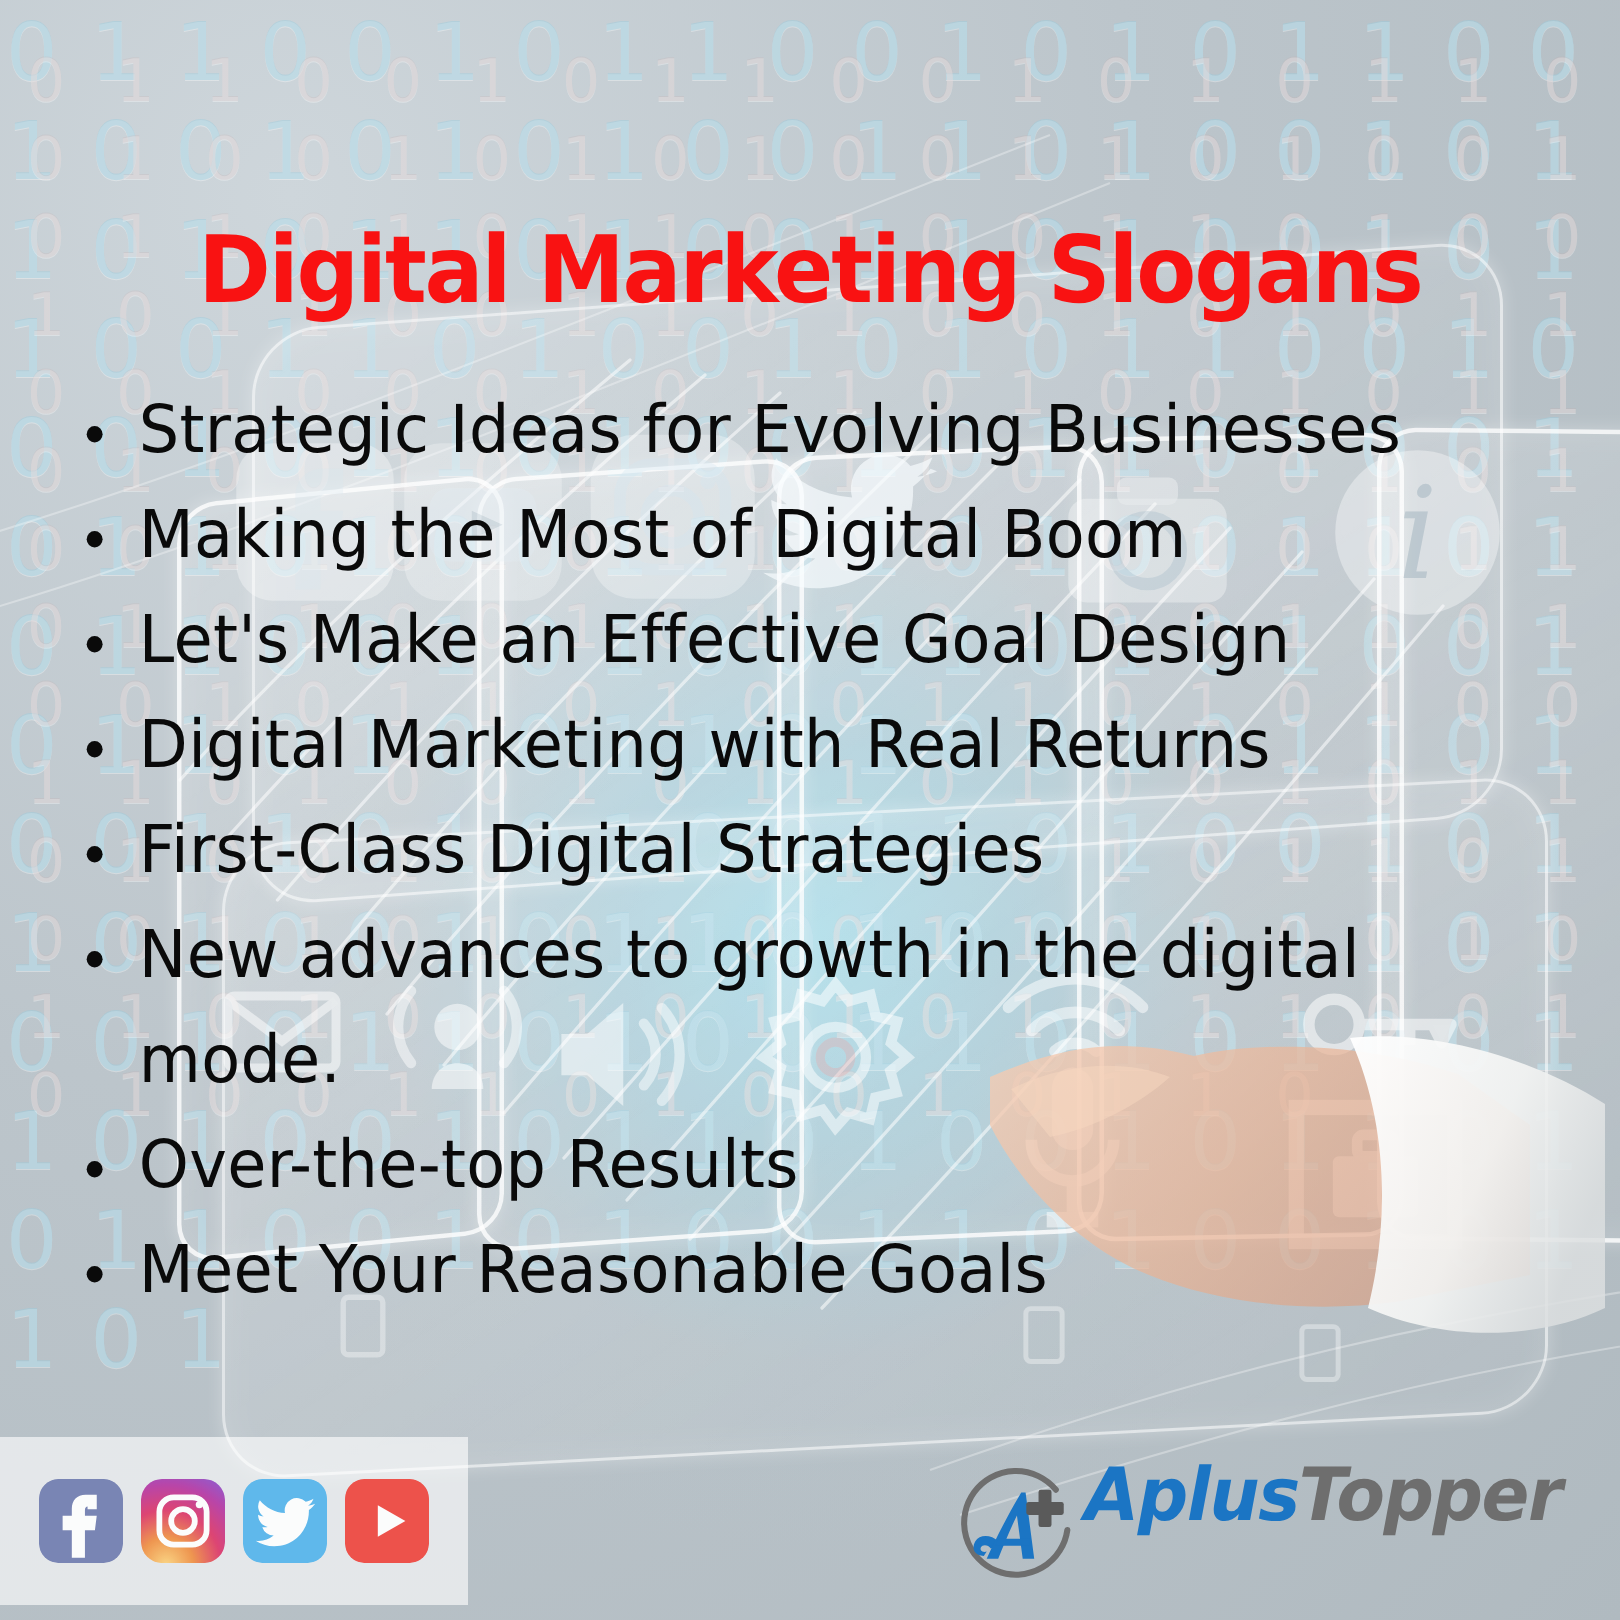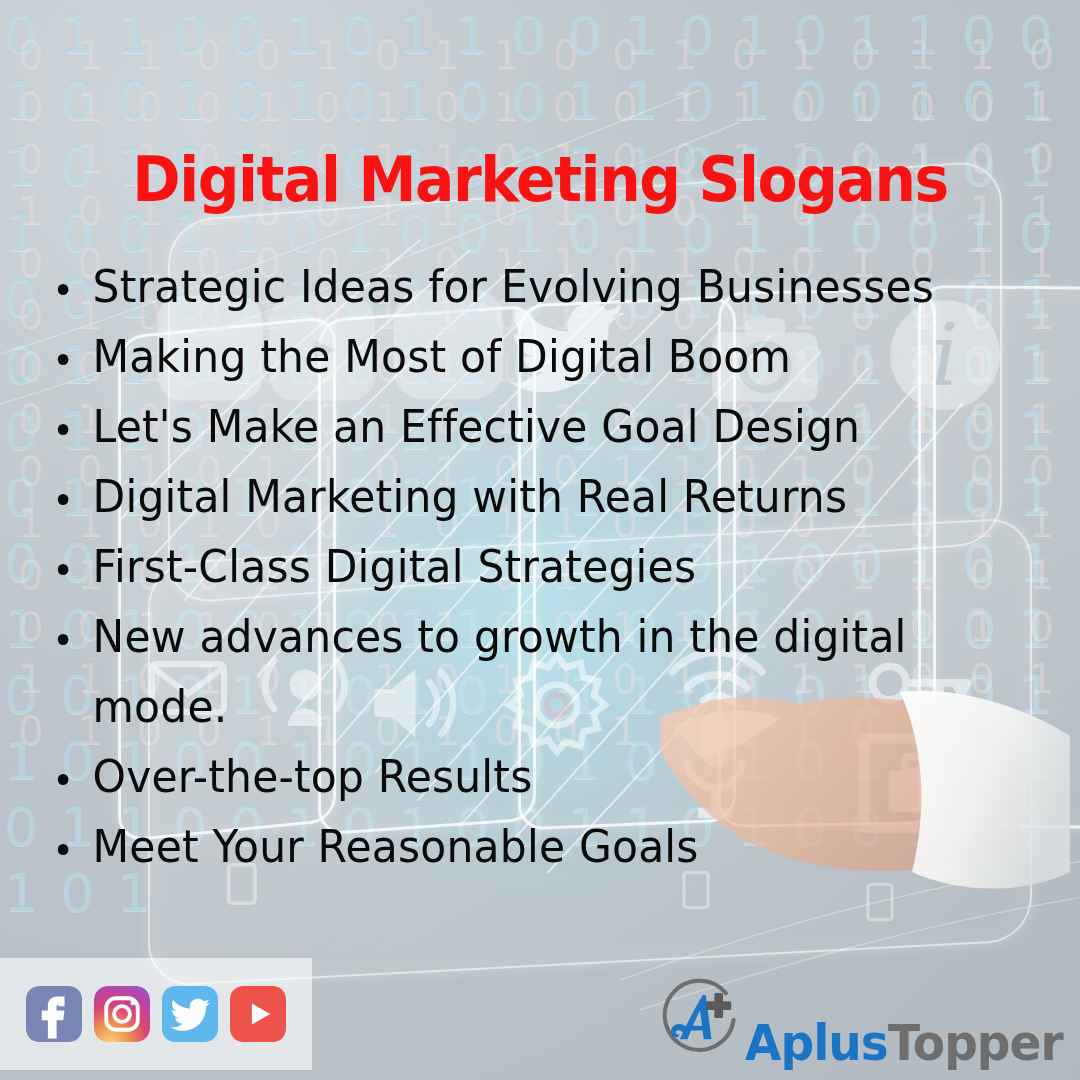--- a/index.html
+++ b/index.html
@@ -89,22 +89,22 @@
   #socialbar{
     position:absolute;left:0;top:958px;width:312px;height:112px;
     background:rgba(255,255,255,.62);
     display:flex;align-items:center;gap:12px;
     padding-left:26px;box-sizing:border-box;
   }
   .sicon{width:56px;height:56px;border-radius:13px;display:block;flex:0 0 auto;opacity:.88;}
 
   
   #logo{
-    position:absolute;right:4px;top:972px;
-    display:flex;align-items:flex-end;gap:4px;
+    position:absolute;right:26px;top:972px;
+    display:flex;align-items:flex-start;gap:4px;font-style:italic;
   }
   #logo .mark{width:96px;height:96px;display:block;flex:0 0 auto;}
   #logo .wordmark{
     font-family:"DejaVu Sans", sans-serif;
     font-weight:700;font-size:49px;letter-spacing:-1px;
     line-height:1;white-space:nowrap;margin-left:-6px;
     transform:scaleX(.96);transform-origin:left center;
   }
   #logo .wm-a{color:#1b75c4;}
   #logo .wm-t{color:#6e6e6e;}

